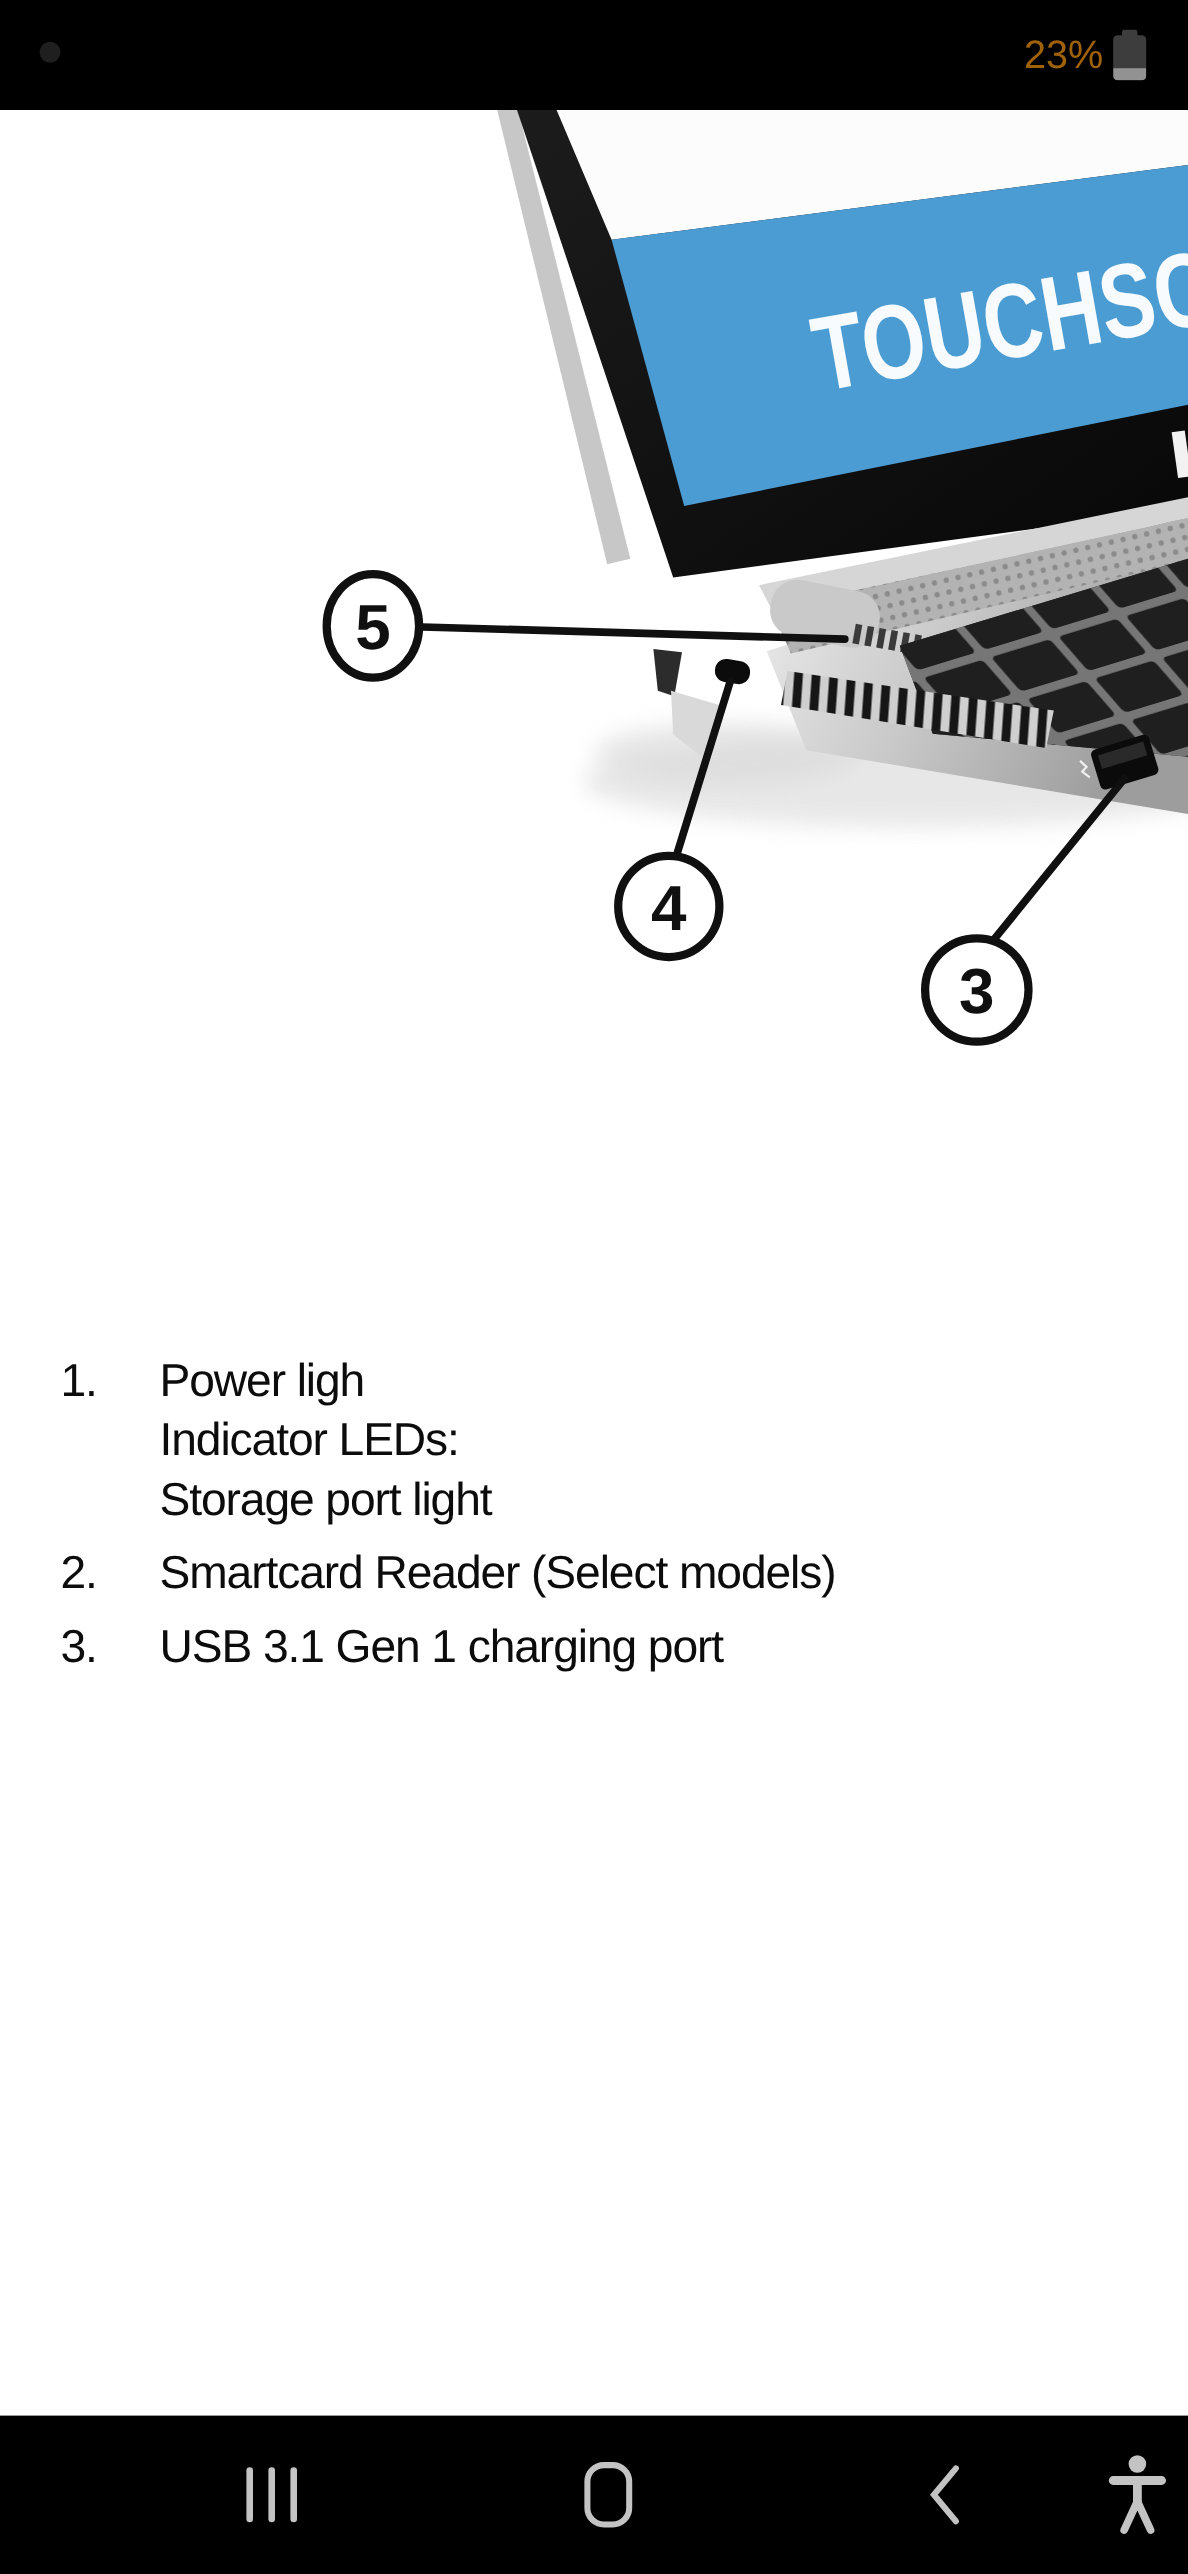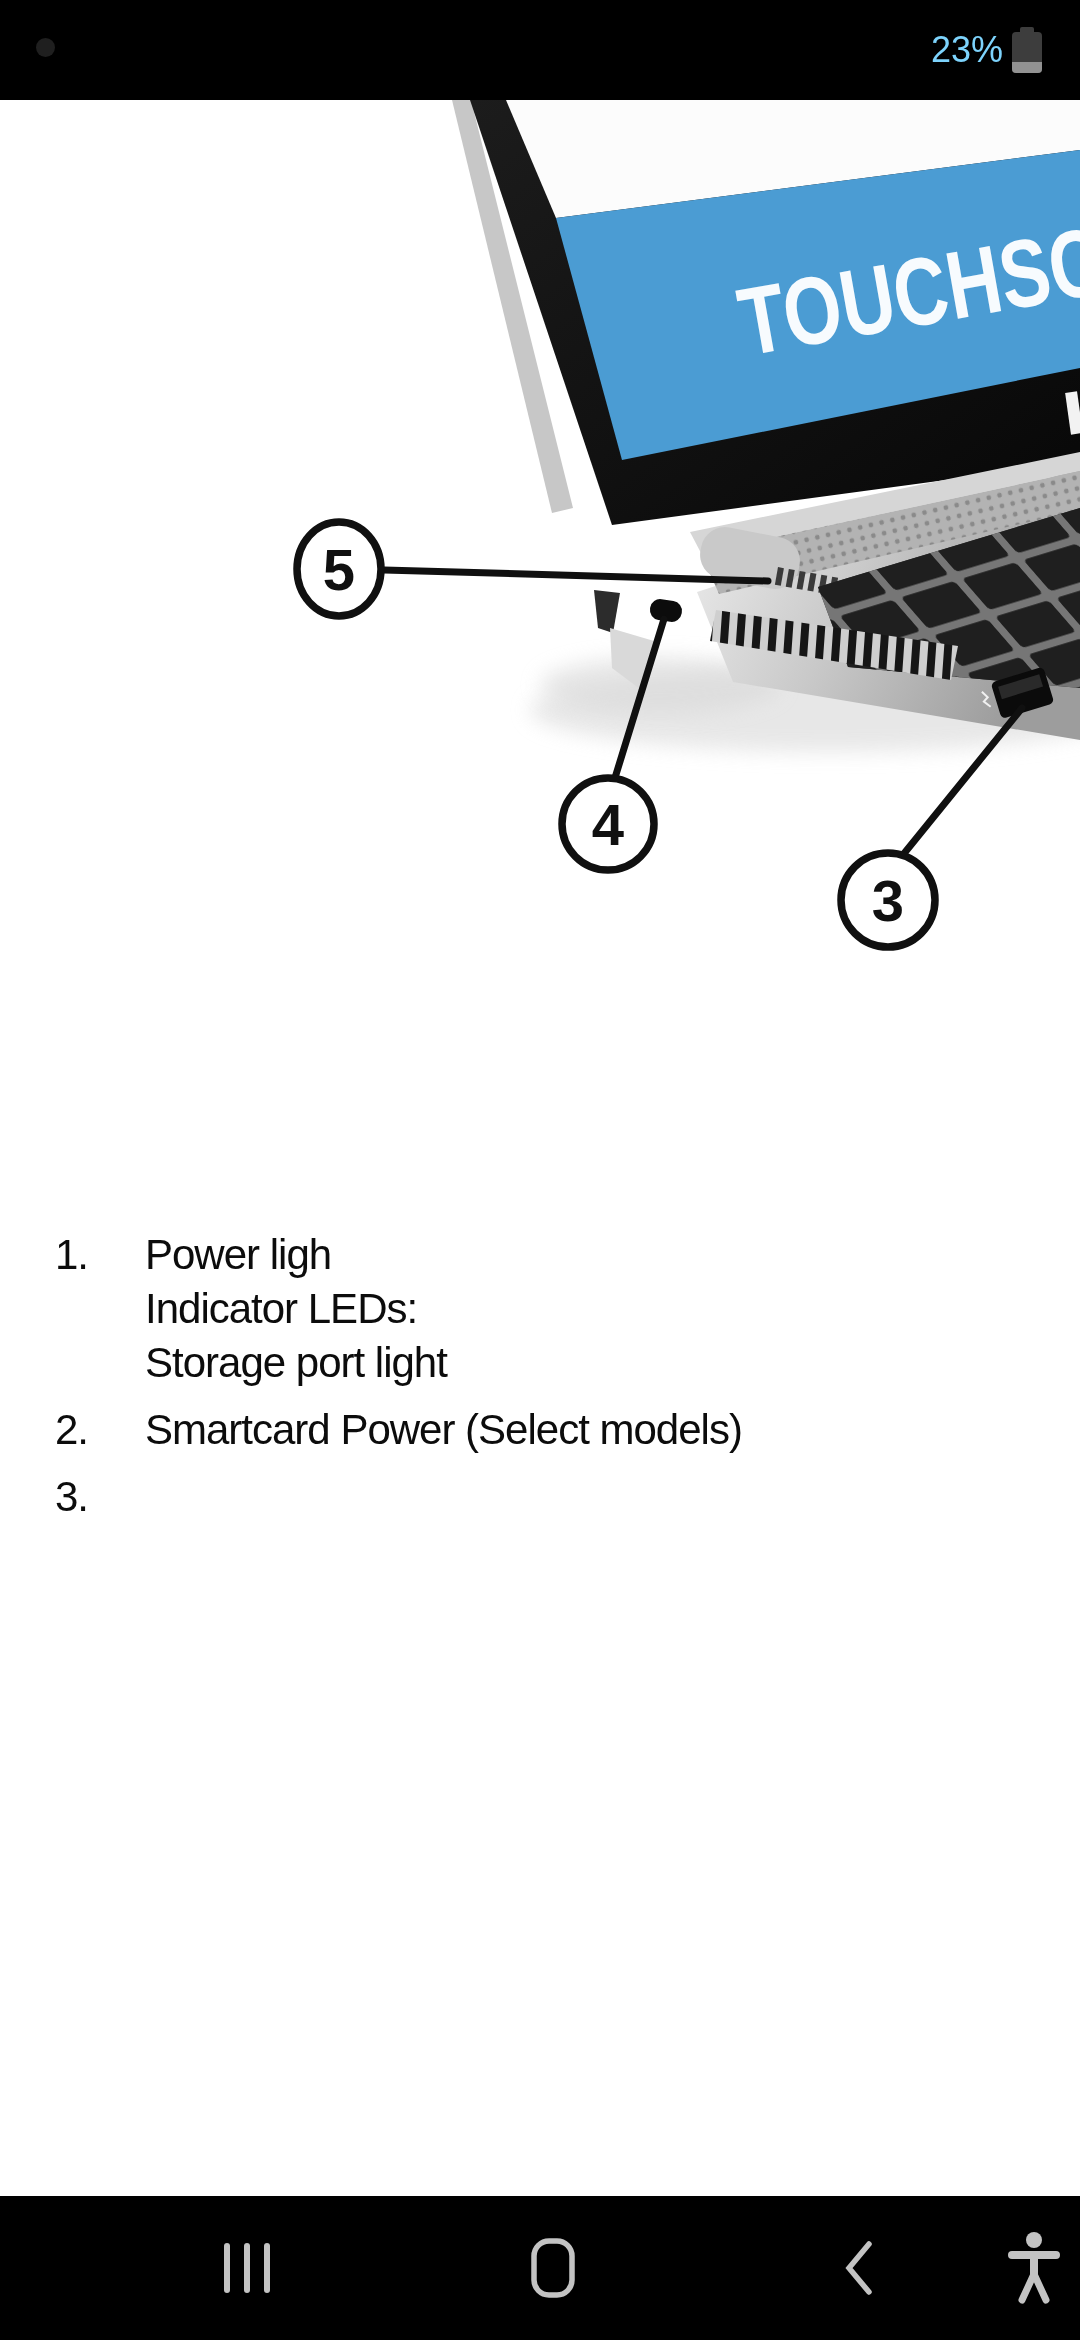--- a/index.html
+++ b/index.html
@@ -12,21 +12,21 @@
   #status-bar{
     position:absolute;top:0;left:0;width:1080px;height:100px;background:#000;
   }
   #camera-hole{
     position:absolute;left:36px;top:38px;width:19px;height:19px;border-radius:50%;
     background:#1f1f1f;
   }
   #status-right{
     position:absolute;right:38px;top:0;height:100px;display:flex;align-items:center;gap:9px;
   }
-  #battery-pct{color:#7dd3fc;font-size:36px;letter-spacing:0;}
+  #battery-pct{color:#a16207;font-size:36px;letter-spacing:0;}
   #battery-icon{position:relative;width:30px;height:46px;}
   #battery-nub{position:absolute;top:0;left:8px;width:14px;height:6px;background:#3d3d3d;border-radius:2px 2px 0 0;}
   #battery-body{position:absolute;top:5px;left:0;width:30px;height:41px;background:#3d3d3d;border-radius:4px;overflow:hidden;}
   #battery-fill{position:absolute;bottom:0;left:0;width:100%;height:26%;background:#929292;}
   
   #page{position:absolute;top:100px;left:0;width:1080px;height:2096px;background:#fff;}
   #figure-svg{position:absolute;top:0;left:0;}
   
   #parts-list{
     position:absolute;left:0;top:1128px;width:1080px;color:#0c0c0c;
@@ -170,24 +170,25 @@
 
     <div id="parts-list">
       <div class="li">
         <span class="num">1.</span>
         <span class="line">Power ligh</span>
         <span class="line">Indicator LEDs:</span>
         <span class="line">Storage port light</span>
       </div>
       <div class="li">
         <span class="num">2.</span>
-        <span class="line">Smartcard Power (Select models)</span>
+        <span class="line">Smartcard Reader (Select models)</span>
       </div>
       <div class="li">
         <span class="num">3.</span>
+        <span class="line">USB 3.1 Gen 1 charging port</span>
       </div>
     </div>
   </div>
 
   <div id="nav-bar">
     <button class="nav-btn" id="nav-recents">
       <svg width="72" height="64" viewBox="0 0 72 64">
         <g stroke="#c3c3c3" stroke-width="6" stroke-linecap="round">
           <line x1="16" y1="10" x2="16" y2="54"></line>
           <line x1="36" y1="10" x2="36" y2="54"></line>

